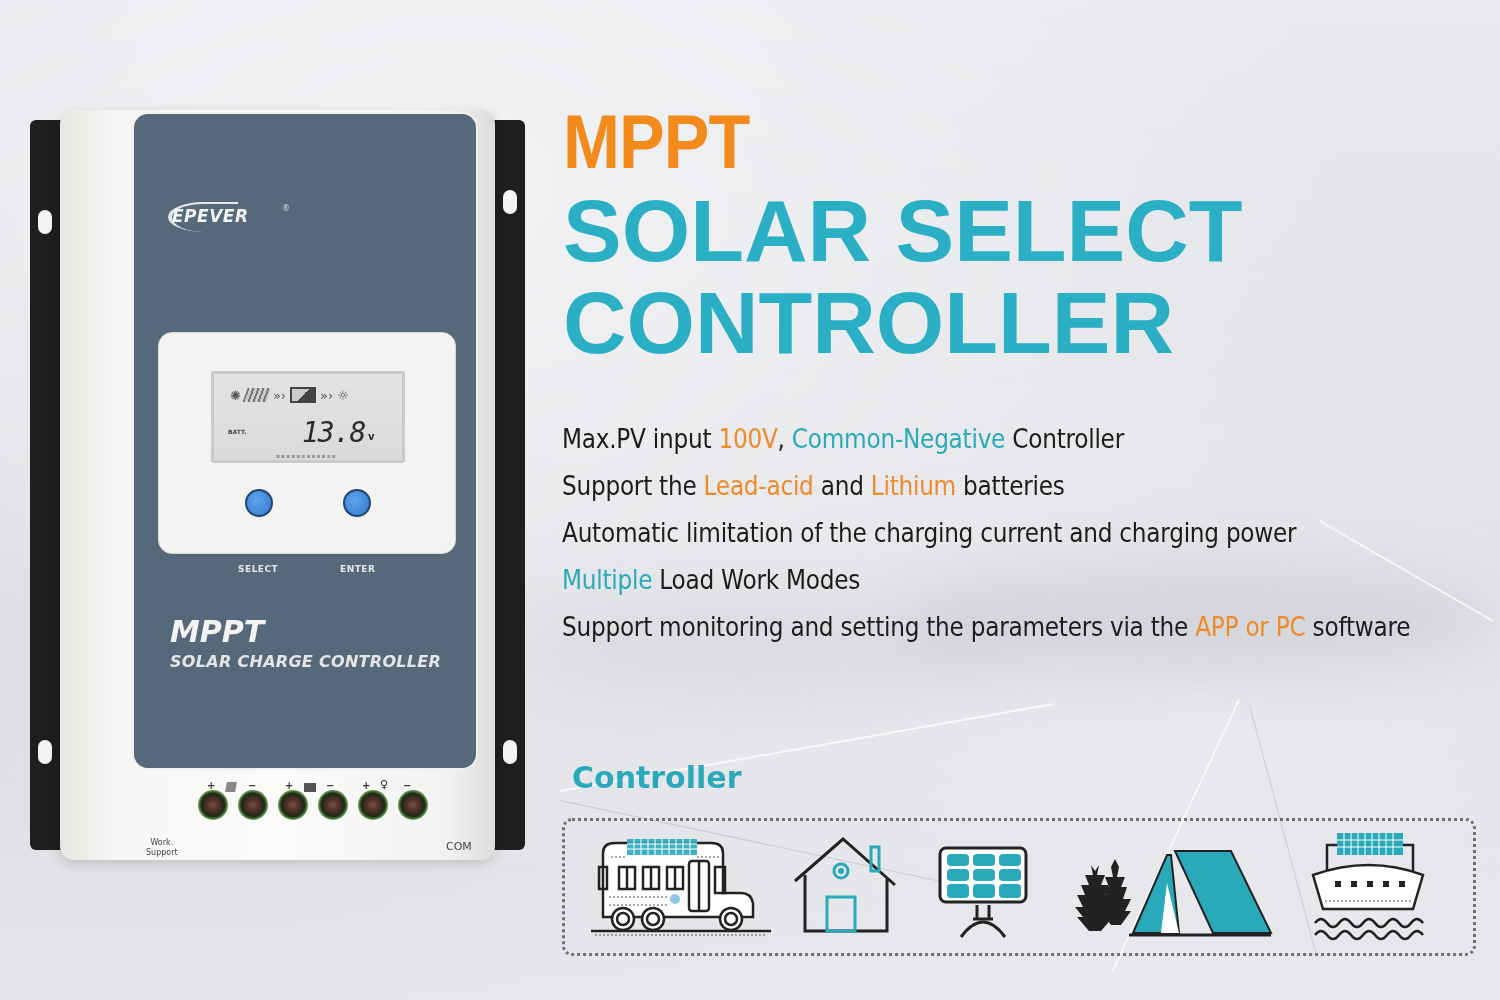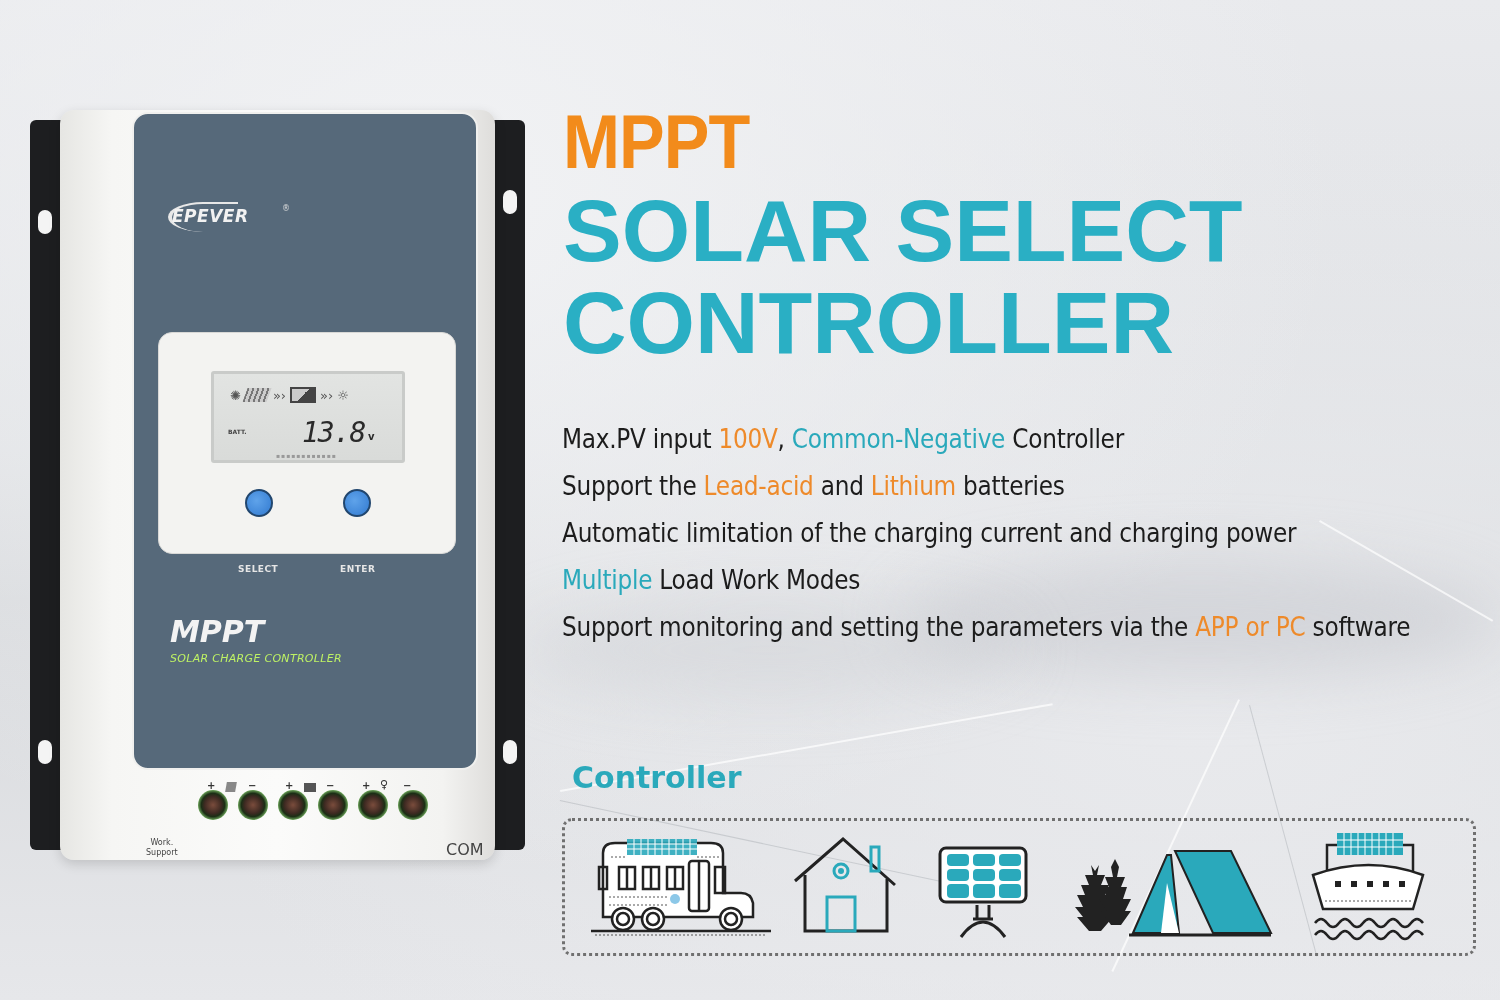--- a/index.html
+++ b/index.html
@@ -51,26 +51,26 @@
     .lcd-value { position: absolute; left: 88px; top: 42px; font-size: 28px; font-style: italic; color: #2a2a2a; font-family: "DejaVu Sans Mono", monospace; letter-spacing: -1px; }
     .lcd-unit { position: absolute; left: 154px; top: 57px; font-size: 10px; color: #2a2a2a; font-weight: bold; }
     .lcd-dots { position: absolute; left: 62px; top: 78px; font-size: 6px; color: #999; letter-spacing: 1px; }
     .btn-round { position: absolute; top: 156px; width: 28px; height: 28px; border-radius: 50%; background: radial-gradient(circle at 40% 40%, #5fa3ea 0%, #3f86d8 70%); border: 2px solid #21466e; }
     .btn-round.select { left: 86px; }
     .btn-round.enter { left: 184px; }
     .btn-label { position: absolute; top: 450px; font-size: 9px; color: #e6e6e6; font-weight: bold; letter-spacing: 0.5px; }
     .btn-label.select { left: 104px; }
     .btn-label.enter { left: 206px; }
     .face-mppt { position: absolute; left: 36px; top: 500px; font-size: 30px; font-weight: bold; font-style: italic; color: #f3f3f3; }
-    .face-sub { position: absolute; left: 36px; top: 538px; font-size: 11px; font-weight: normal; font-style: italic; color: #bef264; letter-spacing: 0.3px; }
+    .face-sub { position: absolute; left: 36px; top: 538px; font-size: 16px; font-weight: bold; font-style: italic; color: #e5e5e5; letter-spacing: 0.3px; }
     .terminals { position: absolute; left: 138px; top: 680px; display: flex; gap: 10px; }
     .terminal { width: 30px; height: 30px; border-radius: 50%; background: radial-gradient(circle, #7a4c3c 0%, #3e2a22 40%, #1b2e15 55%, #82c46c 75%, #324a2a 100%); }
     .term-labels { position: absolute; top: 670px; font-size: 10px; color: #333; font-weight: bold; }
     .temp-label { position: absolute; left: 86px; top: 728px; font-size: 8px; color: #444; line-height: 10px; text-align: center; }
-    .com-label { position: absolute; left: 386px; top: 730px; font-size: 16px; color: #444; }
+    .com-label { position: absolute; left: 386px; top: 730px; font-size: 11px; color: #444; }
 
     
     .head-mppt { position: absolute; left: 563px; top: 98px; font-family: "Liberation Sans", sans-serif; font-weight: bold; font-size: 76px; color: #f28b1b; letter-spacing: -1px; transform: scaleX(0.9); transform-origin: left; }
     .head-line { position: absolute; left: 563px; font-family: "Liberation Sans", sans-serif; font-weight: bold; font-size: 88px; color: #2aafc4; letter-spacing: 0px; line-height: 1; }
     .head-line.l1 { top: 187px; }
     .head-line.l2 { top: 279px; }
 
     .features { position: absolute; left: 562px; top: 420px; }
     .feature { font-family: "DejaVu Sans", sans-serif; font-size: 27px; color: #1c1c1c; height: 47px; line-height: 38px; white-space: nowrap; transform: scaleX(0.86); transform-origin: left; letter-spacing: -0.3px; }
     .hl-orange { color: #ee8a2a; }

